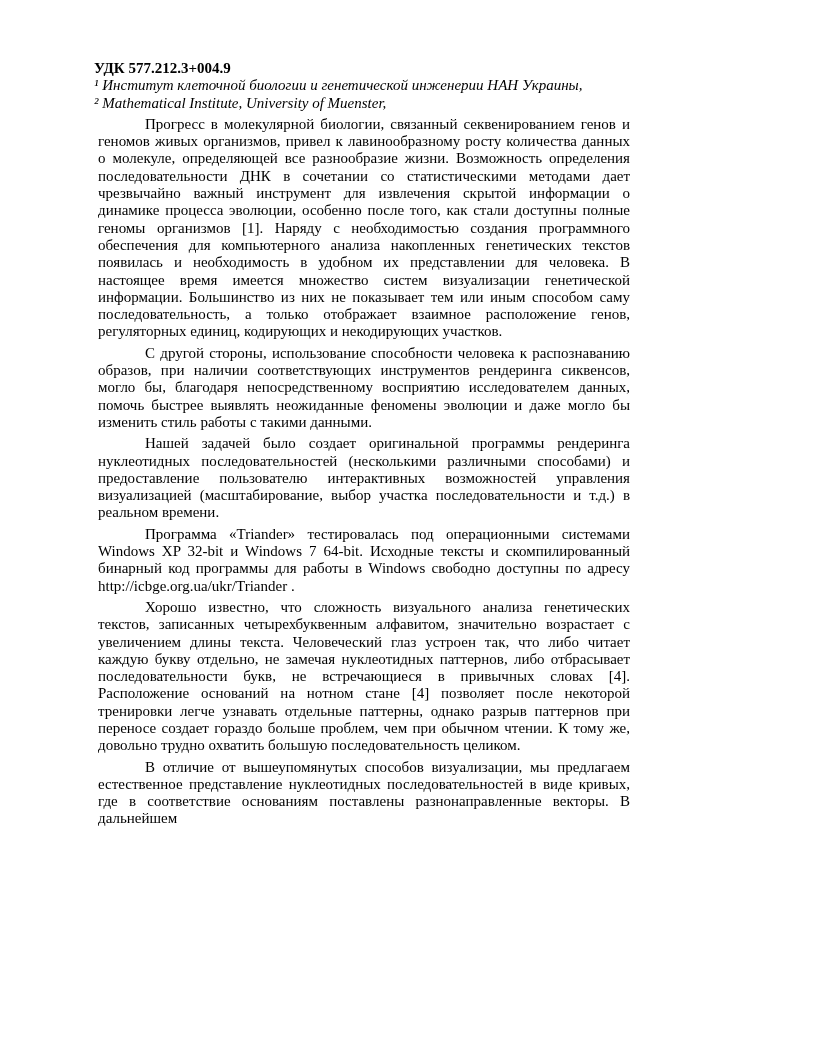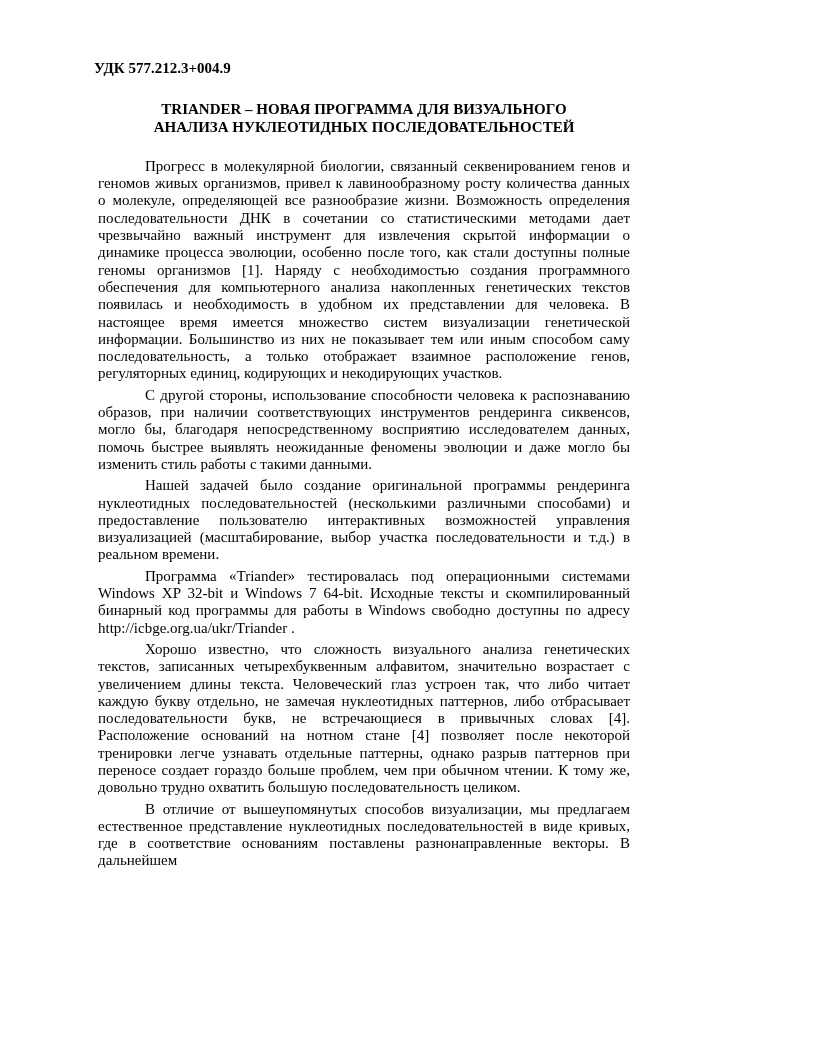--- a/index.html
+++ b/index.html
@@ -39,25 +39,26 @@
     font-weight: bold;
     text-align: left;
   }
 </style>
 </head>
 <body>
 
 <div class="page">
 
   <div class="hdr-line bold">УДК 577.212.3+004.9</div>
+  <div class="hdr-line ital">¹ Институт клеточной биологии и генетической инженерии НАН Украины,</div>
+  <div class="hdr-line ital">² Mathematical Institute, University of Muenster,</div>
 
-  <div class="paper-title">TRIANDER – НОВАЯ ПРОГРАММА ДЛЯ ВИЗУАЛЬНОГО АНАЛИЗА НУКЛЕОТИДНЫХ ПОСЛЕДОВАТЕЛЬНОСТЕЙ</div>
 
   <p class="para">Прогресс в молекулярной биологии, связанный секвенированием генов и геномов живых организмов, привел к лавинообразному росту количества данных о молекуле, определяющей все разнообразие жизни. Возможность определения последовательности ДНК в сочетании со статистическими методами дает чрезвычайно важный инструмент для извлечения скрытой информации о динамике процесса эволюции, особенно после того, как стали доступны полные геномы организмов [1]. Наряду с необходимостью создания программного обеспечения для компьютерного анализа накопленных генетических текстов появилась и необходимость в удобном их представлении для человека. В настоящее время имеется множество систем визуализации генетической информации. Большинство из них не показывает тем или иным способом саму последовательность, а только отображает взаимное расположение генов, регуляторных единиц, кодирующих и некодирующих участков.</p>
   <p class="para">С другой стороны, использование способности человека к распознаванию образов, при наличии соответствующих инструментов рендеринга сиквенсов, могло бы, благодаря непосредственному восприятию исследователем данных, помочь быстрее выявлять неожиданные феномены эволюции и даже могло бы изменить стиль работы с такими данными.</p>
-  <p class="para">Нашей задачей было создание оригинальной программы рендеринга нуклеотидных последовательностей (несколькими различными способами) и предоставление пользователю интерактивных возможностей управления визуализацией (масштабирование, выбор участка последовательности и т.д.) в реальном времени.</p>
+  <p class="para">Нашей задачей было создает оригинальной программы рендеринга нуклеотидных последовательностей (несколькими различными способами) и предоставление пользователю интерактивных возможностей управления визуализацией (масштабирование, выбор участка последовательности и т.д.) в реальном времени.</p>
 
   <p class="para"><span>Программа «Triander» тестировалась под операционными системами Windows XP 32-bit и Windows 7 64-bit. Исходные тексты и скомпилированный бинарный код программы для работы в Windows свободно доступны по адресу </span><span>http://icbge.org.ua/ukr/Triander</span><span> .</span></p>
 
   <p class="para">Хорошо известно, что сложность визуального анализа генетических текстов, записанных четырехбуквенным алфавитом, значительно возрастает с увеличением длины текста. Человеческий глаз устроен так, что либо читает каждую букву отдельно, не замечая нуклеотидных паттернов, либо отбрасывает последовательности букв, не встречающиеся в привычных словах [4]. Расположение оснований на нотном стане [4] позволяет после некоторой тренировки легче узнавать отдельные паттерны, однако разрыв паттернов при переносе создает гораздо больше проблем, чем при обычном чтении. К тому же, довольно трудно охватить большую последовательность целиком.</p>
   <p class="para">В отличие от вышеупомянутых способов визуализации, мы предлагаем естественное представление нуклеотидных последовательностей в виде кривых, где в соответствие основаниям поставлены разнонаправленные векторы. В дальнейшем</p>
 
 </div>
 
 </body></html>

